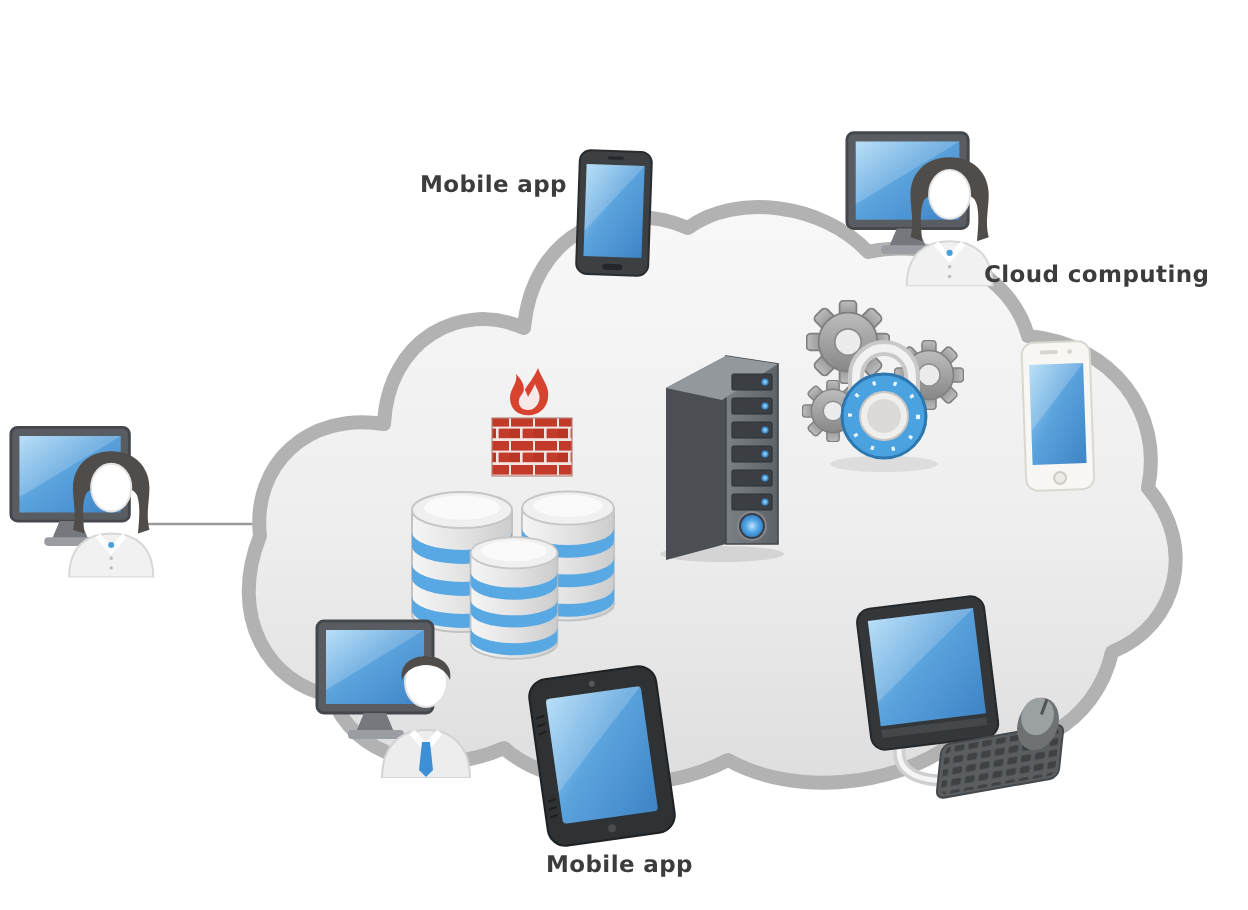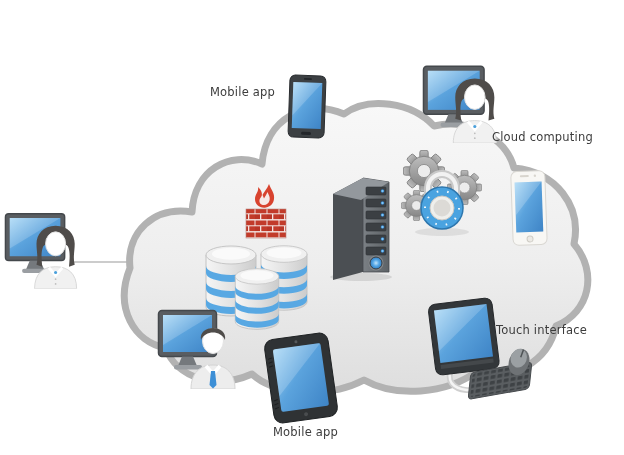--- a/index.html
+++ b/index.html
@@ -2,21 +2,21 @@
 <html><head>
 <meta charset="utf-8">
 <style>
   html,body{margin:0;padding:0;background:#fff;}
   #stage{
     position:relative;width:624px;height:455px;background:#ffffff;overflow:hidden;
     font-family:"DejaVu Sans","Liberation Sans",sans-serif;
   }
   .abs{position:absolute;}
   .lbl{
-    position:absolute;font-size:11.5px;font-weight:normal;color:#3c3c3c;
+    position:absolute;font-size:11.5px;font-weight:bold;color:#3c3c3c;
     letter-spacing:.2px;white-space:nowrap;
   }
   .icon{position:absolute;line-height:0;}
   svg{overflow:visible;}
 </style>
 </head>
 <body>
 
 <div id="stage">
 
@@ -258,15 +258,14 @@
           <rect x="10" y="1.5" width="58" height="23" rx="3" fill="url(#keys)"></rect>
         </g>
       </g>
       <g transform="translate(95,64) rotate(20)">
         <ellipse cx="0" cy="0" rx="10" ry="13.5" fill="#6e7275"></ellipse>
         <ellipse cx="-1.5" cy="-3.5" rx="8" ry="9.5" fill="#9ba0a3"></ellipse>
         <line x1="0" y1="-13" x2="0" y2="-5" stroke="#4e5255" stroke-width="1.5"></line>
       </g>
     </svg>
   </div>
-  <div class="lbl" style="left:496px;top:323px">Touch interface</div>
 
 </div>
 
 </body></html>

